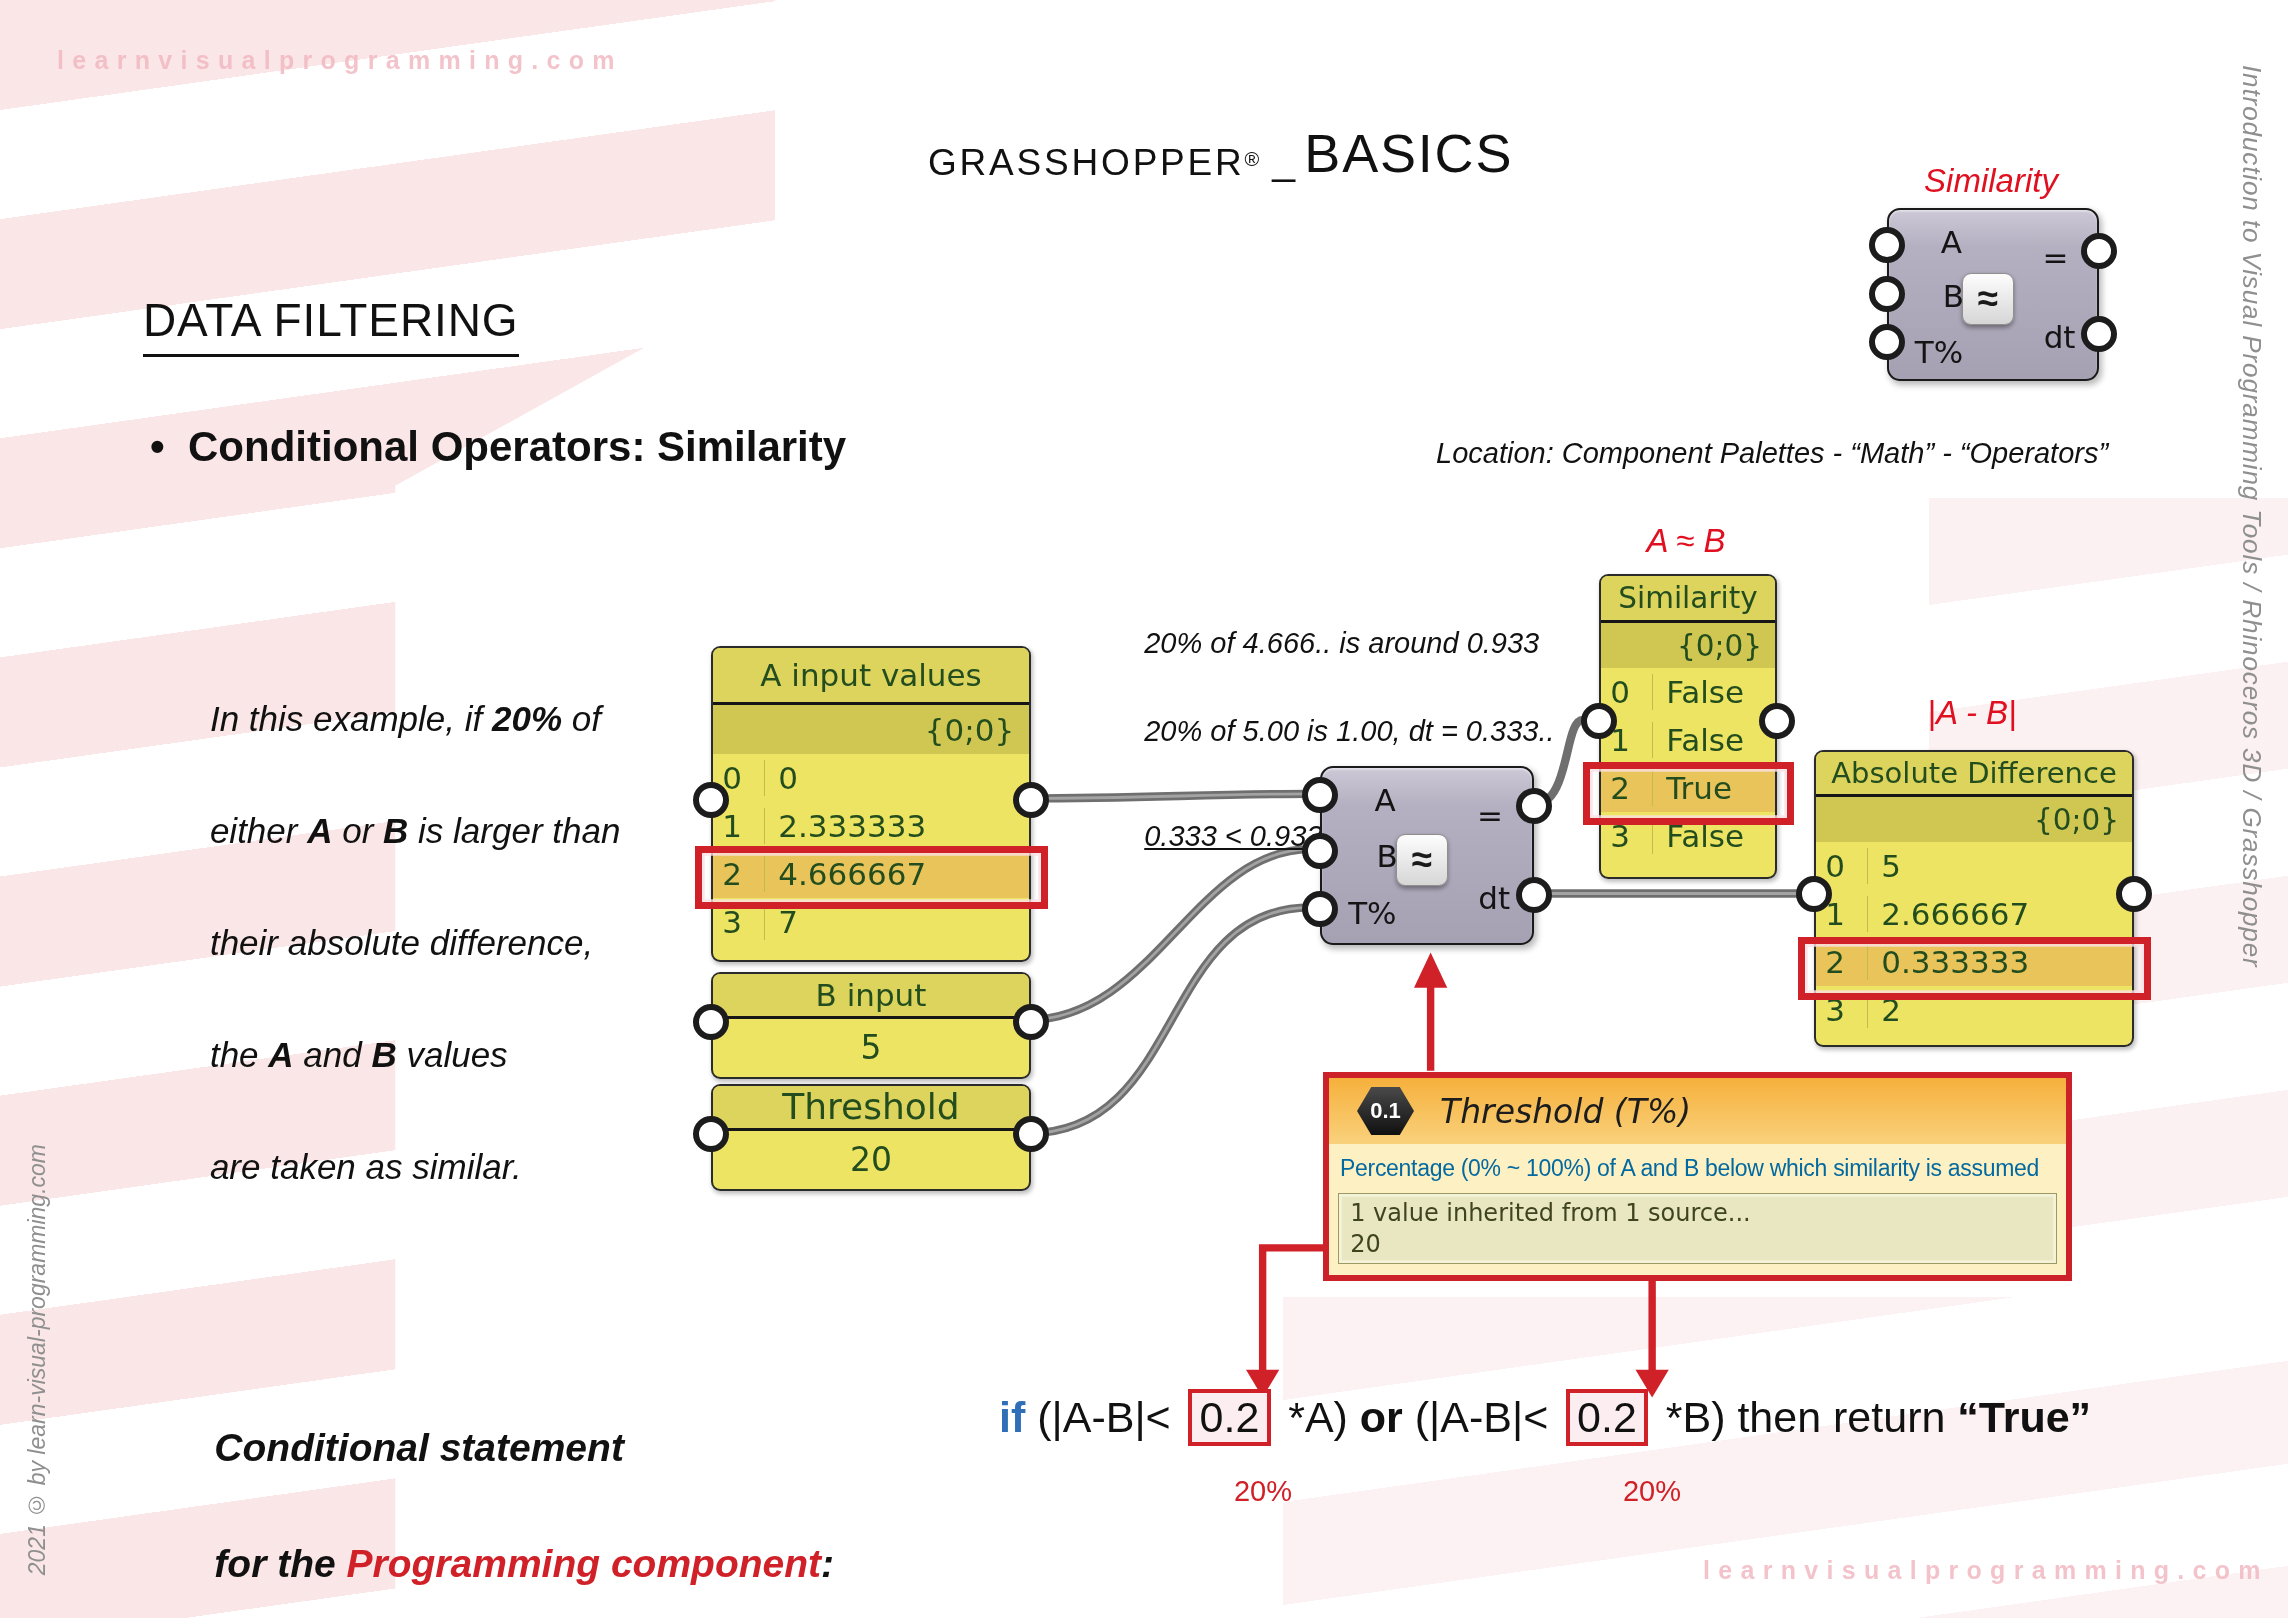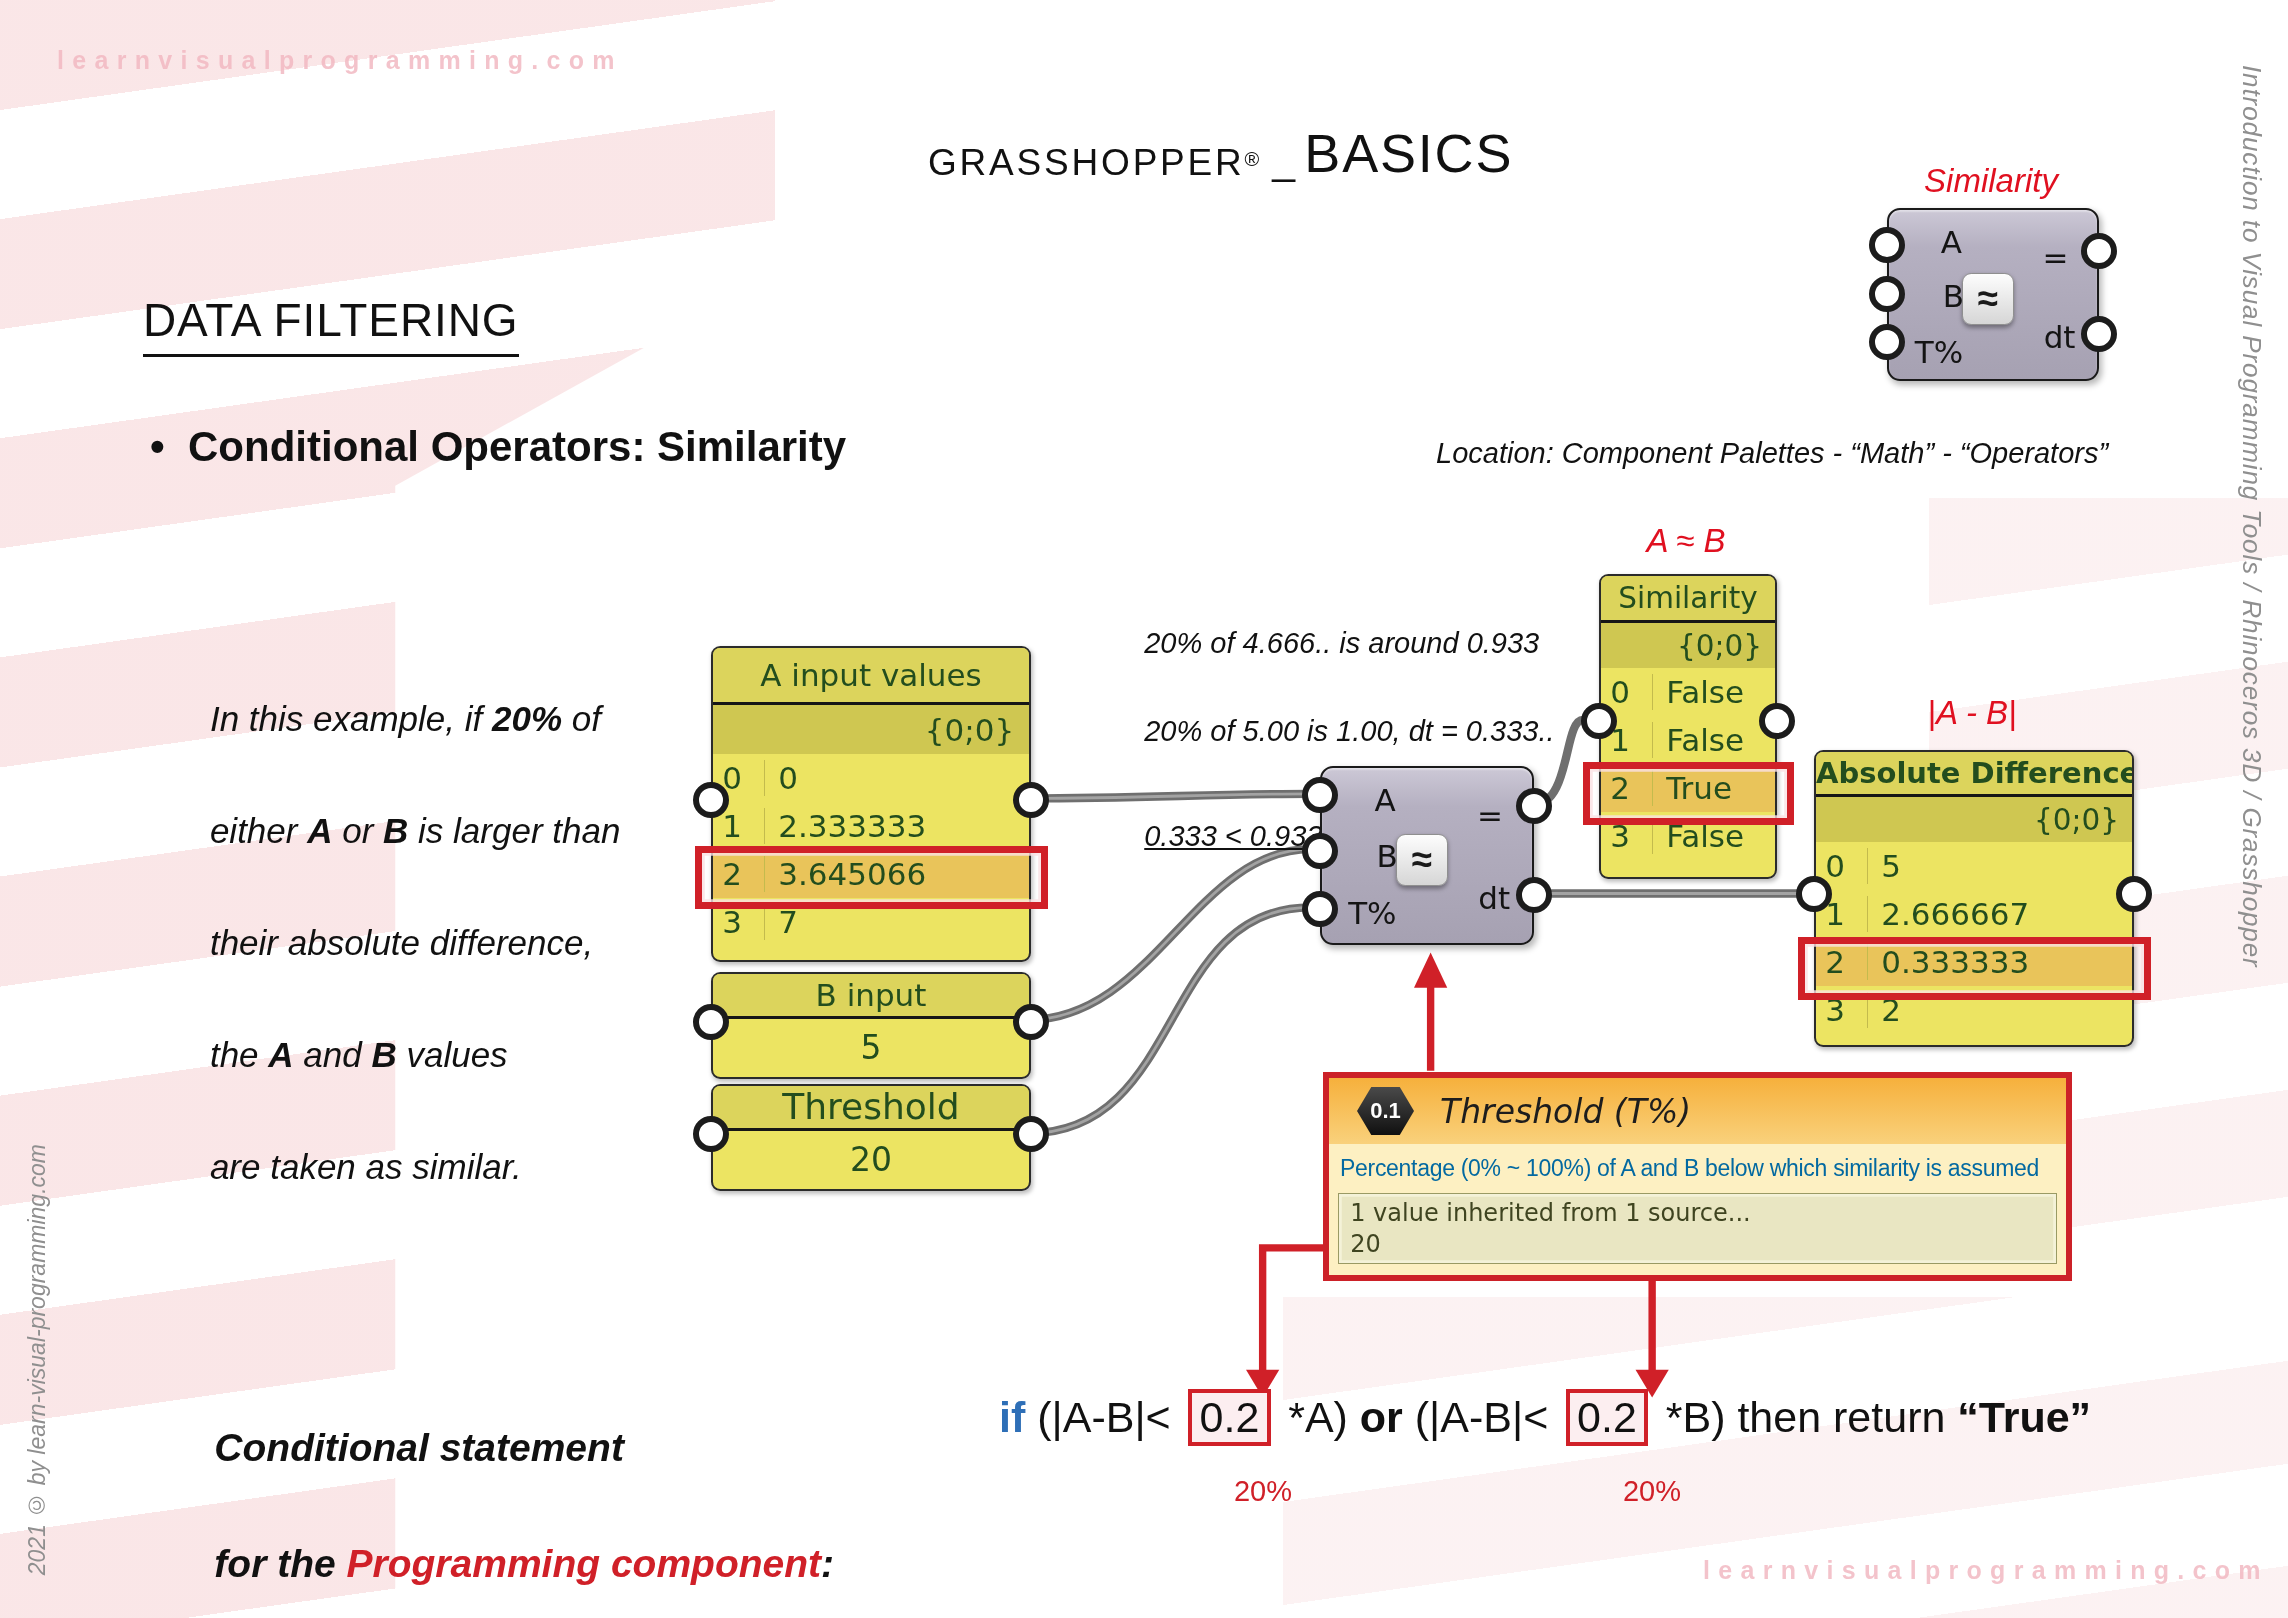--- a/index.html
+++ b/index.html
@@ -166,21 +166,21 @@
     <div class="row">
         <span class="idx">0</span>
         <span class="val">0</span>
       </div>
     <div class="row">
         <span class="idx">1</span>
         <span class="val">2.333333</span>
       </div>
     <div class="row hl">
         <span class="idx">2</span>
-        <span class="val">3.645066</span>
+        <span class="val">4.666667</span>
       </div>
     <div class="row">
         <span class="idx">3</span>
         <span class="val">7</span>
       </div>
     <div class="hl-frame" style="top:198px;"></div>
     <span class="port pl" style="top:134px;"></span>
     <span class="port pr" style="top:134px;"></span>
   </div>
 
@@ -232,21 +232,21 @@
         <span class="idx">3</span>
         <span class="val">False</span>
       </div>
     <div class="hl-frame" style="top:186px;"></div>
     <span class="port pl" style="top:127px;"></span>
     <span class="port pr" style="top:127px;"></span>
   </div>
 
   <div class="comp-label-red" style="left:1814px;top:694px;width:316px;">|A - B|</div>
   <div class="gh-panel" style="left:1814px;top:750px;width:316px;height:293px;">
-    <div class="ttl" style="font-size:29px;line-height:42px;height:42px;font-weight:bold;">Absolute Difference</div>
+    <div class="ttl" style="font-size:29px;line-height:42px;height:42px;">Absolute Difference</div>
     <div class="path" style="font-size:29.5px;padding:5.5px 13px 5.5px 0;">{0;0}</div>
     <div class="row">
         <span class="idx">0</span>
         <span class="val">5</span>
       </div>
     <div class="row">
         <span class="idx">1</span>
         <span class="val">2.666667</span>
       </div>
     <div class="row hl">

